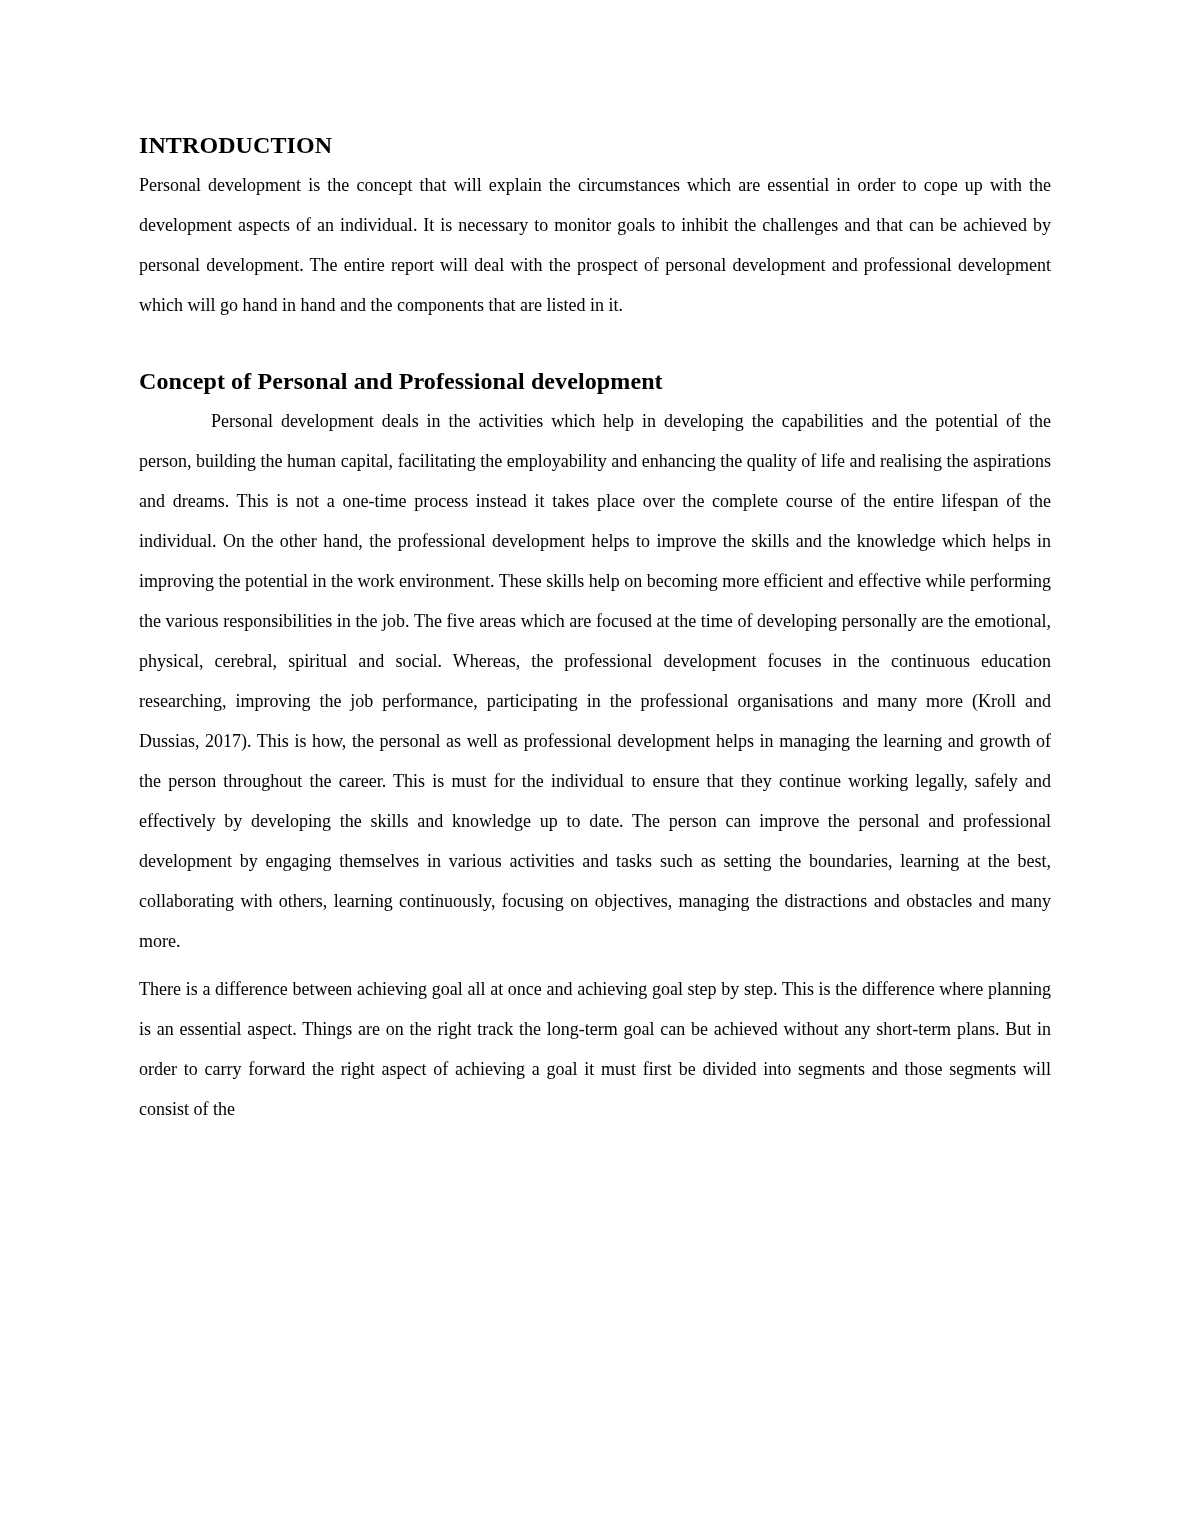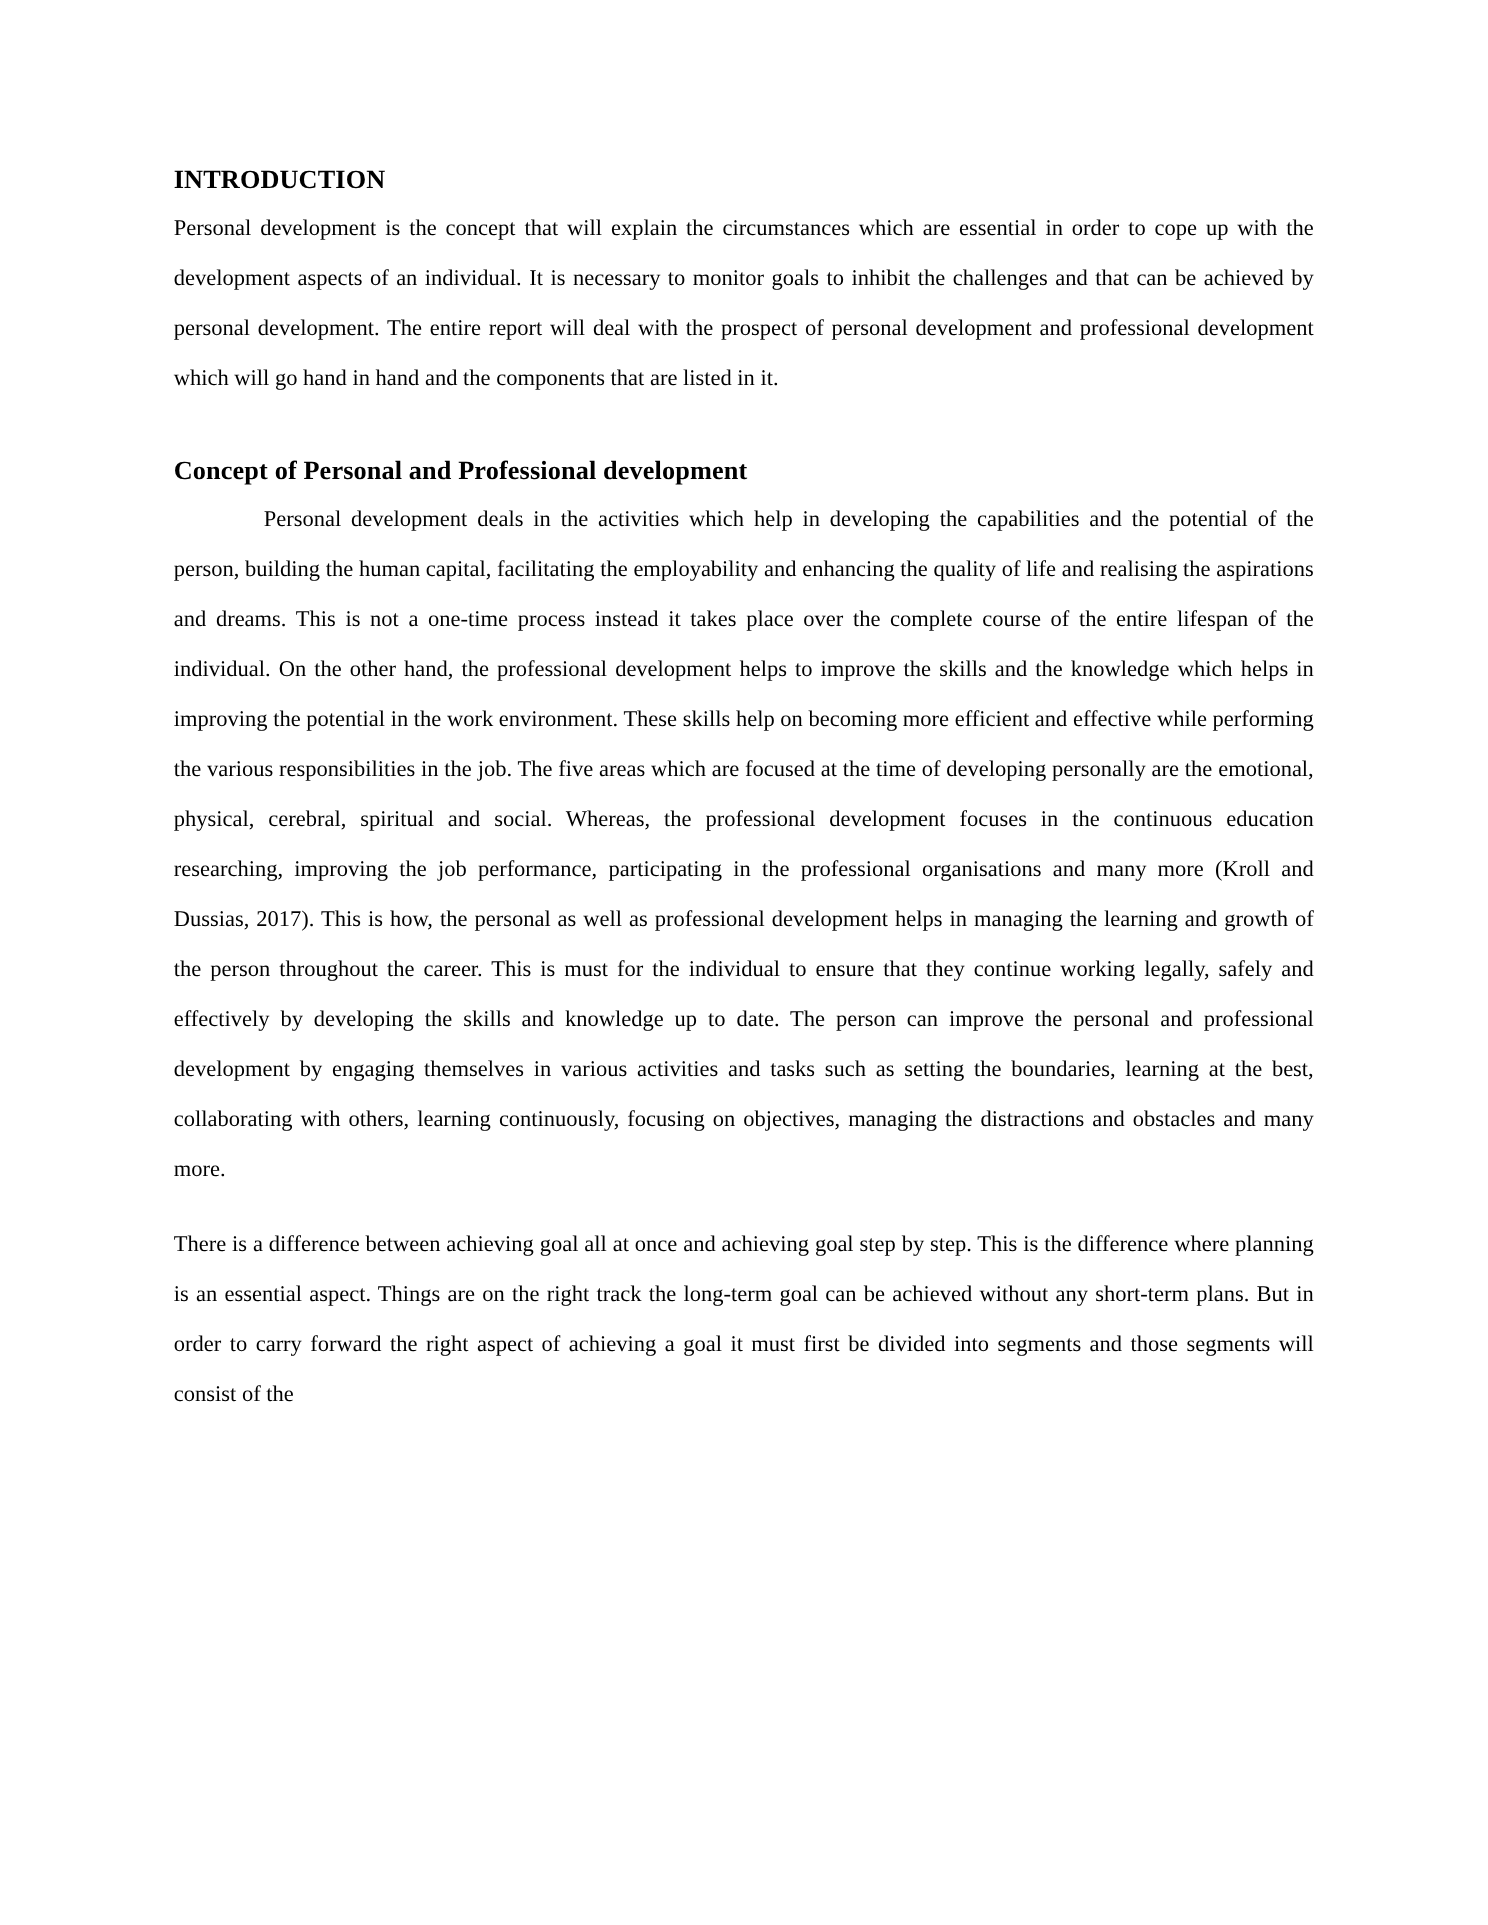--- a/index.html
+++ b/index.html
@@ -23,21 +23,21 @@
   }
   .content {
     position: absolute;
     left: 139px;
     top: 133px;
     width: 912px;
   }
   .heading {
     font-family: "Liberation Serif", "DejaVu Serif", serif;
     font-weight: bold;
-    font-size: 21px;
+    font-size: 24px;
     line-height: 1.0;
     margin: 0;
     padding: 0;
     letter-spacing: 0.1px;
     text-align: left;
   }
   .heading-gap-top {
     margin-top: 44px;
   }
   .para {
@@ -50,21 +50,21 @@
     hyphens: none;
   }
   .para-after-heading {
     margin-top: 8px;
   }
   .para-indent {
     text-indent: 72px;
   }
   
   .para-last {
-    margin-top: 20px;
+    margin-top: 8px;
   }
 </style>
 </head>
 <body>
 
 <div class="page">
   <div class="content">
 
     <h1 class="heading">INTRODUCTION</h1>
 

